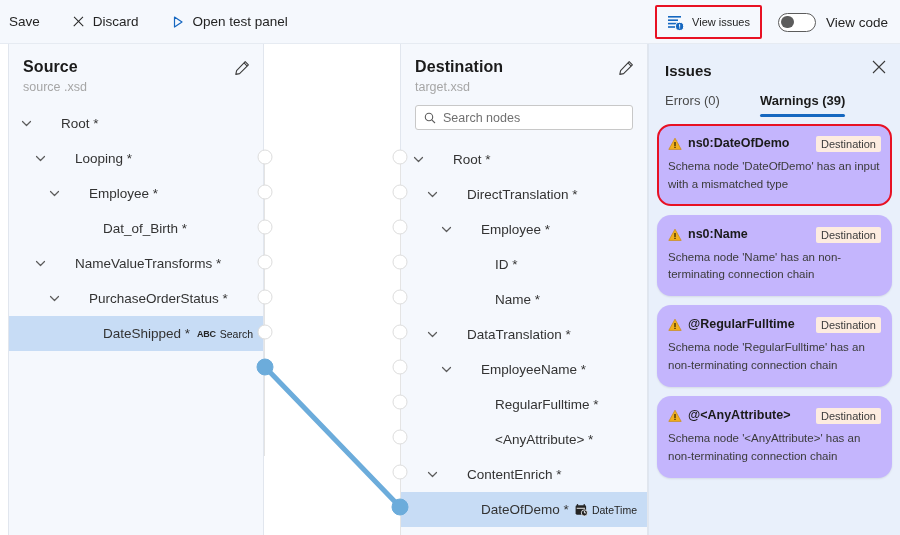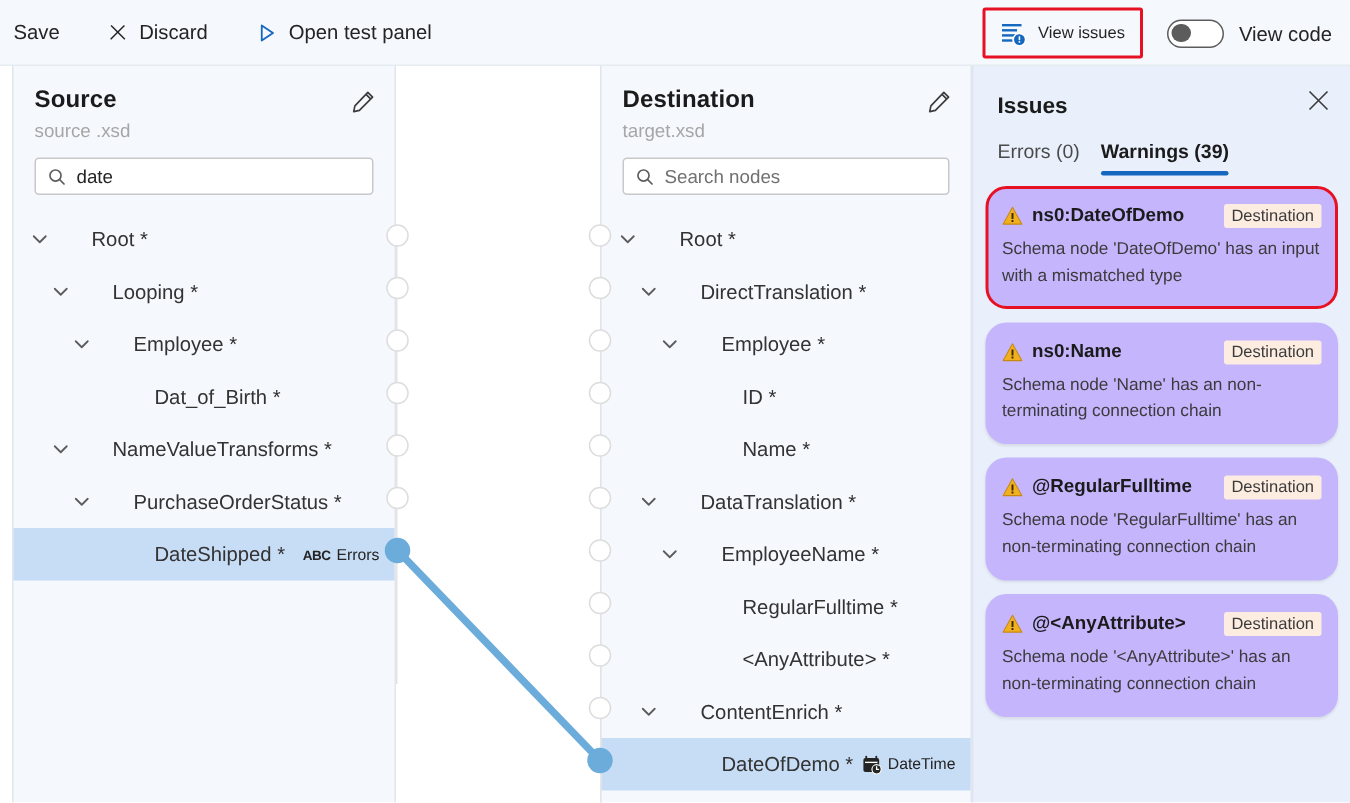--- a/index.html
+++ b/index.html
@@ -128,21 +128,21 @@
   
   .issues-panel {
     position: absolute; left: 648px; top: 44px; width: 252px; height: 491px;
     background: #e9f0fb;
     border-left: 1px solid #dfe6f0;
     overflow: hidden;
   }
   .ip-head { position: relative; padding: 18px 16px 0 16px; }
   .ip-title { font-size: 15px; font-weight: bold; color: #1b1b1b; }
   .ip-close { position: absolute; right: 14px; top: 16px; width: 14px; height: 14px; cursor: pointer; }
-  .tabs { display: flex; gap: 14px; padding: 14px 16px 0 16px; }
+  .tabs { display: flex; gap: 40px; padding: 14px 16px 0 16px; }
   .tab {
     position: relative; font-size: 13px; color: #4a4a4a;
     padding-bottom: 9px; cursor: pointer; white-space: nowrap;
   }
   .tab.active { color: #1b1b1b; font-weight: bold; }
   .tab.active::after {
     content: ""; position: absolute; left: 0; right: 0; bottom: 0;
     height: 3px; background: #1567c0; border-radius: 2px;
   }
   .cards { padding: 7px 8px 0 8px; }
@@ -210,27 +210,20 @@
 
     <div class="panel panel-source">
       <div class="panel-head">
         <div class="panel-title">Source</div>
         <div class="panel-sub">source .xsd</div>
         <svg class="pencil" viewBox="0 0 16 16">
           <path d="M11.2 1.6 L14.4 4.8 L5.6 13.6 L1.8 14.4 L2.6 10.6 Z" fill="none" stroke="#3b3b3b" stroke-width="1.1" stroke-linejoin="round"></path>
           <path d="M10 2.9 L13.2 6.1" stroke="#3b3b3b" stroke-width="1.1"></path>
         </svg>
       </div>
-      <div class="search">
-        <svg class="mag" viewBox="0 0 12 12">
-          <circle cx="5" cy="5" r="3.7" fill="none" stroke="#5c5c5c" stroke-width="1.1"></circle>
-          <path d="M7.8 7.8 L11 11" stroke="#5c5c5c" stroke-width="1.1"></path>
-        </svg>
-        <input type="text" value="date" style="">
-      </div>
       <div class="tree" id="source-tree">
           <div class="tree-row" style="padding-left:12px">
             <svg class="chev" viewBox="0 0 11 11">
               <path d="M1.5 3.5 L5.5 7.5 L9.5 3.5" fill="none" stroke="#5c5c5c" stroke-width="1.2" stroke-linecap="round" stroke-linejoin="round"></path>
             </svg>
             <span class="node-label">Root *</span>
           </div>
           <div class="tree-row" style="padding-left:26px">
             <svg class="chev" viewBox="0 0 11 11">
               <path d="M1.5 3.5 L5.5 7.5 L9.5 3.5" fill="none" stroke="#5c5c5c" stroke-width="1.2" stroke-linecap="round" stroke-linejoin="round"></path>
@@ -257,21 +250,21 @@
             <svg class="chev" viewBox="0 0 11 11">
               <path d="M1.5 3.5 L5.5 7.5 L9.5 3.5" fill="none" stroke="#5c5c5c" stroke-width="1.2" stroke-linecap="round" stroke-linejoin="round"></path>
             </svg>
             <span class="node-label">PurchaseOrderStatus *</span>
           </div>
           <div class="tree-row selected" style="padding-left:54px">
             <span class="chev-spacer"></span>
             <span class="node-label">DateShipped *</span>
             <span class="type-badge">
               <span class="abc">ABC</span>
-              <span>Errors</span>
+              <span>Search</span>
             </span>
           </div>
         </div>
     </div>
 
     <div class="panel panel-dest">
       <div class="panel-head">
         <div class="panel-title">Destination</div>
         <div class="panel-sub">target.xsd</div>
         <svg class="pencil" viewBox="0 0 16 16">

